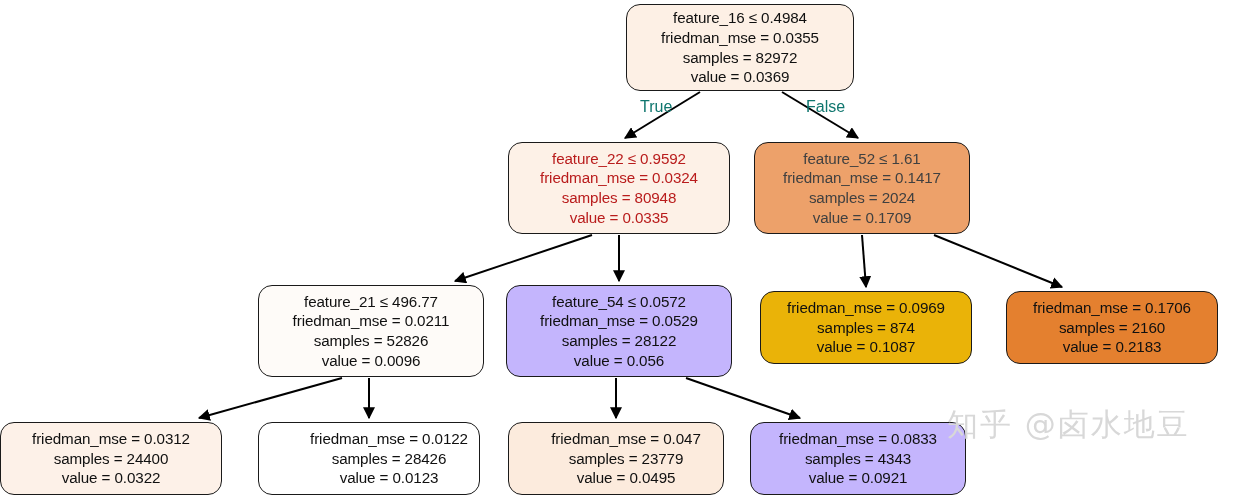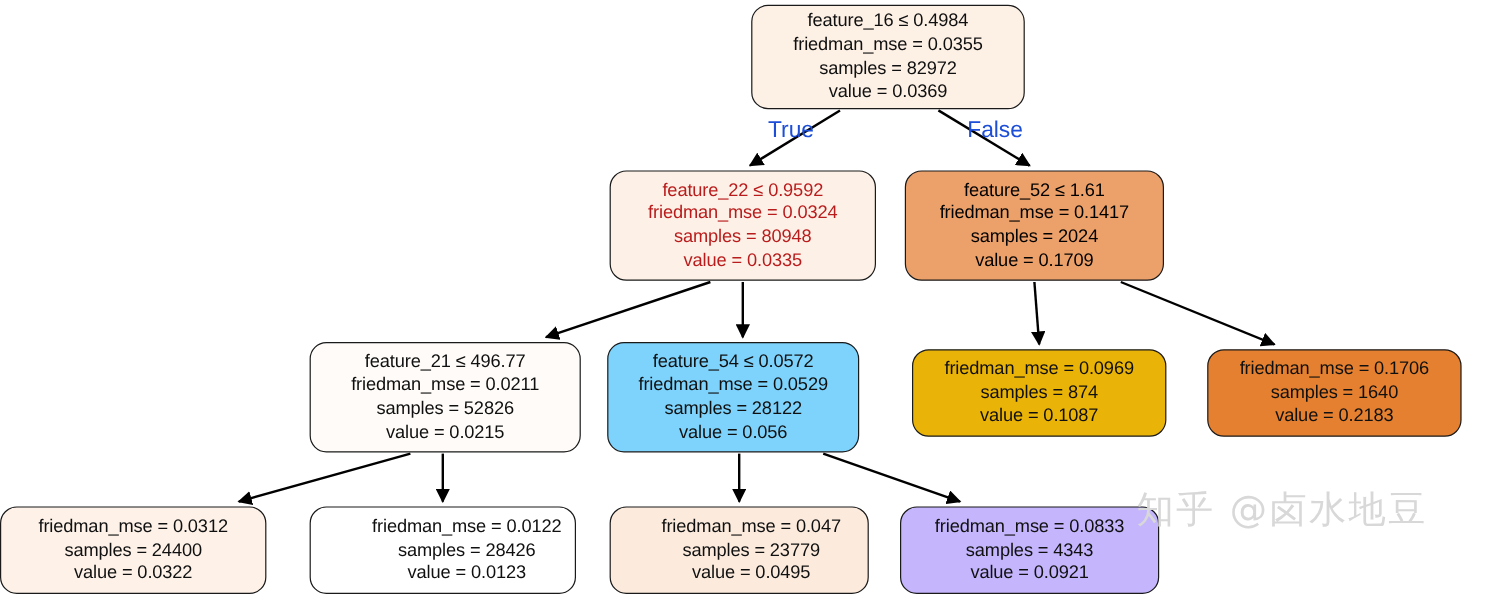--- a/index.html
+++ b/index.html
@@ -39,22 +39,22 @@
     line-height: 19.6px;
     color: #101010;
     letter-spacing: -0.1px;
     white-space: nowrap;
   }
   .node .line {
     display: block;
   }
   .edge-label {
     position: absolute;
-    font-size: 19px;
-    color: #1d4ed8;
+    font-size: 16px;
+    color: #0f766e;
     white-space: nowrap;
   }
   .watermark {
     position: absolute;
     color: #d8d8d8;
     font-size: 31px;
     letter-spacing: 2px;
     white-space: nowrap;
     font-family: "DejaVu Sans", sans-serif;
   }
@@ -91,50 +91,50 @@
     <span class="line">value = 0.0369</span>
   </div>
 
   <div class="node" style="left: 508px; top: 142px; width: 222px; height: 92px; background: rgb(253, 241, 231); border-color: rgb(26, 26, 26); color: #b91c1c;">
     <span class="line">feature_22 ≤ 0.9592</span>
     <span class="line">friedman_mse = 0.0324</span>
     <span class="line">samples = 80948</span>
     <span class="line">value = 0.0335</span>
   </div>
 
-  <div class="node" style="left: 754px; top: 142px; width: 216px; height: 92px; background: rgb(237, 161, 106); border-color: rgb(26, 26, 26); color: #000000;">
+  <div class="node" style="left: 754px; top: 142px; width: 216px; height: 92px; background: rgb(237, 161, 106); border-color: rgb(26, 26, 26); color: #404040;">
     <span class="line">feature_52 ≤ 1.61</span>
     <span class="line">friedman_mse = 0.1417</span>
     <span class="line">samples = 2024</span>
     <span class="line">value = 0.1709</span>
   </div>
 
   <div class="node" style="left: 258px; top: 285px; width: 226px; height: 92px; background: rgb(254, 251, 248); border-color: rgb(26, 26, 26); color: rgb(16, 16, 16);">
     <span class="line">feature_21 ≤ 496.77</span>
     <span class="line">friedman_mse = 0.0211</span>
     <span class="line">samples = 52826</span>
-    <span class="line">value = 0.0215</span>
+    <span class="line">value = 0.0096</span>
   </div>
 
-  <div class="node" style="left: 506px; top: 285px; width: 210px; height: 92px; background: #7dd3fc; border-color: rgb(26, 26, 26); color: rgb(16, 16, 16);">
+  <div class="node" style="left: 506px; top: 285px; width: 226px; height: 92px; background: #c4b5fd; border-color: rgb(26, 26, 26); color: rgb(16, 16, 16);">
     <span class="line">feature_54 ≤ 0.0572</span>
     <span class="line">friedman_mse = 0.0529</span>
     <span class="line">samples = 28122</span>
     <span class="line">value = 0.056</span>
   </div>
 
   <div class="node" style="left: 760px; top: 291px; width: 212px; height: 73px; background: #eab308; border-color: rgb(26, 26, 26); color: rgb(16, 16, 16);">
     <span class="line">friedman_mse = 0.0969</span>
     <span class="line">samples = 874</span>
     <span class="line">value = 0.1087</span>
   </div>
 
   <div class="node" style="left: 1006px; top: 291px; width: 212px; height: 73px; background: rgb(228, 128, 47); border-color: rgb(26, 26, 26); color: rgb(16, 16, 16);">
     <span class="line">friedman_mse = 0.1706</span>
-    <span class="line">samples = 1640</span>
+    <span class="line">samples = 2160</span>
     <span class="line">value = 0.2183</span>
   </div>
 
   <div class="node" style="left: 0; top: 422px; width: 222px; height: 73px; background: rgb(253, 241, 232); border-color: rgb(26, 26, 26); color: rgb(16, 16, 16);">
     <span class="line">friedman_mse = 0.0312</span>
     <span class="line">samples = 24400</span>
     <span class="line">value = 0.0322</span>
   </div>
 
   <div class="node" style="left: 258px; top: 422px; width: 222px; height: 73px; background: rgb(255, 255, 255); border-color: rgb(26, 26, 26); color: rgb(16, 16, 16); padding-left: 40px;">

